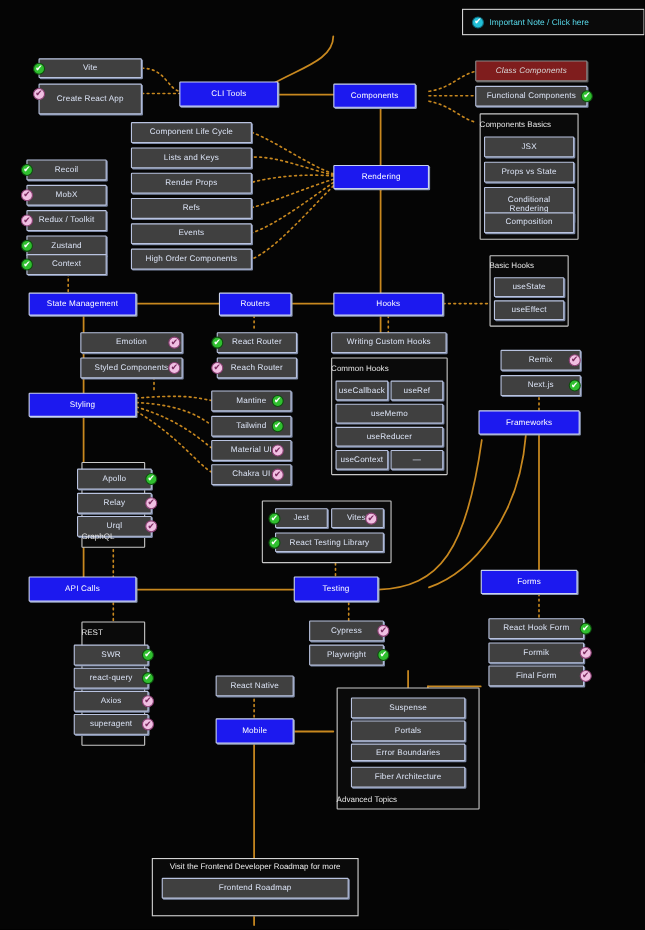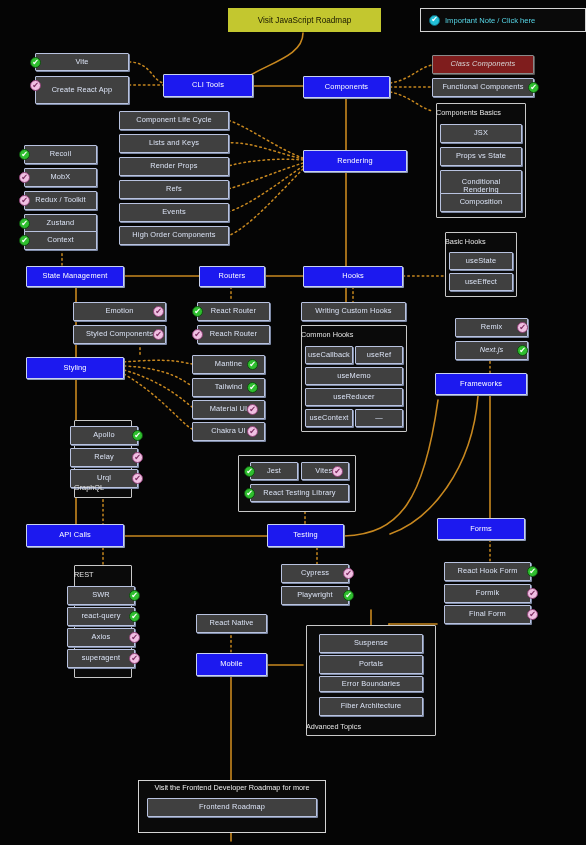--- a/index.html
+++ b/index.html
@@ -197,23 +197,20 @@
       <path d="M305 512 L305 524"></path>
 
       <path d="M317 548 L317 564"></path>
 
       <path d="M490 540 L490 562"></path>
 
       <path d="M231 631 L231 653"></path>
     </g>
   </svg>
 
-  <div class="n-yellow" style="left:228px;top:8px;width:153px;height:24px;">
-    <span>Visit JavaScript Roadmap</span>
-  </div>
 
   <div class="notebox" style="left:420px;top:8px;width:166px;height:24px;">
     <span class="badge b-cyan" style="position:relative;left:0;top:0;">
         <span class="ck">✔</span>
       </span>
     <span class="lbl">Important Note / Click here</span>
   </div>
 
   <div class="node n-sub" style="left:35px;top:53px;width:94px;height:18px;">
       <span>Vite</span>
@@ -226,21 +223,21 @@
       <span>Create React App</span>
     </div>
   <div class="badge b-pink" style="left:30px;top:80px;">
       <span class="ck">✔</span>
     </div>
 
   <div class="node n-main" style="left:163px;top:74px;width:90px;height:23px;">
       <span>CLI Tools</span>
     </div>
 
-  <div class="node n-main" style="left:303px;top:76px;width:87px;height:22px;">
+  <div class="node n-main" style="left:303px;top:76px;width:75px;height:22px;">
       <span>Components</span>
     </div>
 
   <div class="node n-gray" style="left:432px;top:55px;width:102px;height:19px;">
       <span>Class Components</span>
     </div>
 
   <div class="node n-sub" style="left:432px;top:78px;width:102px;height:19px;">
       <span>Functional Components</span>
     </div>
@@ -275,21 +272,21 @@
   <div class="node n-sub" style="left:119px;top:180px;width:110px;height:19px;">
       <span>Refs</span>
     </div>
   <div class="node n-sub" style="left:119px;top:203px;width:110px;height:19px;">
       <span>Events</span>
     </div>
   <div class="node n-sub" style="left:119px;top:226px;width:110px;height:19px;">
       <span>High Order Components</span>
     </div>
 
-  <div class="node n-main" style="left:303px;top:150px;width:104px;height:22px;">
+  <div class="node n-main" style="left:303px;top:150px;width:87px;height:22px;">
       <span>Rendering</span>
     </div>
 
   <div class="node n-sub" style="left:24px;top:145px;width:73px;height:19px;">
       <span>Recoil</span>
     </div>
   <div class="badge b-green" style="left:19px;top:149px;">
       <span class="ck">✔</span>
     </div>
 
@@ -420,21 +417,21 @@
   <div class="badge b-pink" style="left:247px;top:426px;">
       <span class="ck">✔</span>
     </div>
 
   <div class="node n-sub" style="left:455px;top:318px;width:73px;height:19px;">
       <span>Remix</span>
     </div>
   <div class="badge b-pink" style="left:517px;top:322px;">
       <span class="ck">✔</span>
     </div>
-  <div class="node n-sub" style="left:455px;top:341px;width:73px;height:19px;font-style:italic;">
+  <div class="node n-sub" style="left:455px;top:341px;width:73px;height:19px;">
       <span>Next.js</span>
     </div>
   <div class="badge b-green" style="left:517px;top:345px;">
       <span class="ck">✔</span>
     </div>
 
   <div class="node n-main" style="left:435px;top:373px;width:92px;height:22px;">
       <span>Frameworks</span>
     </div>
 

